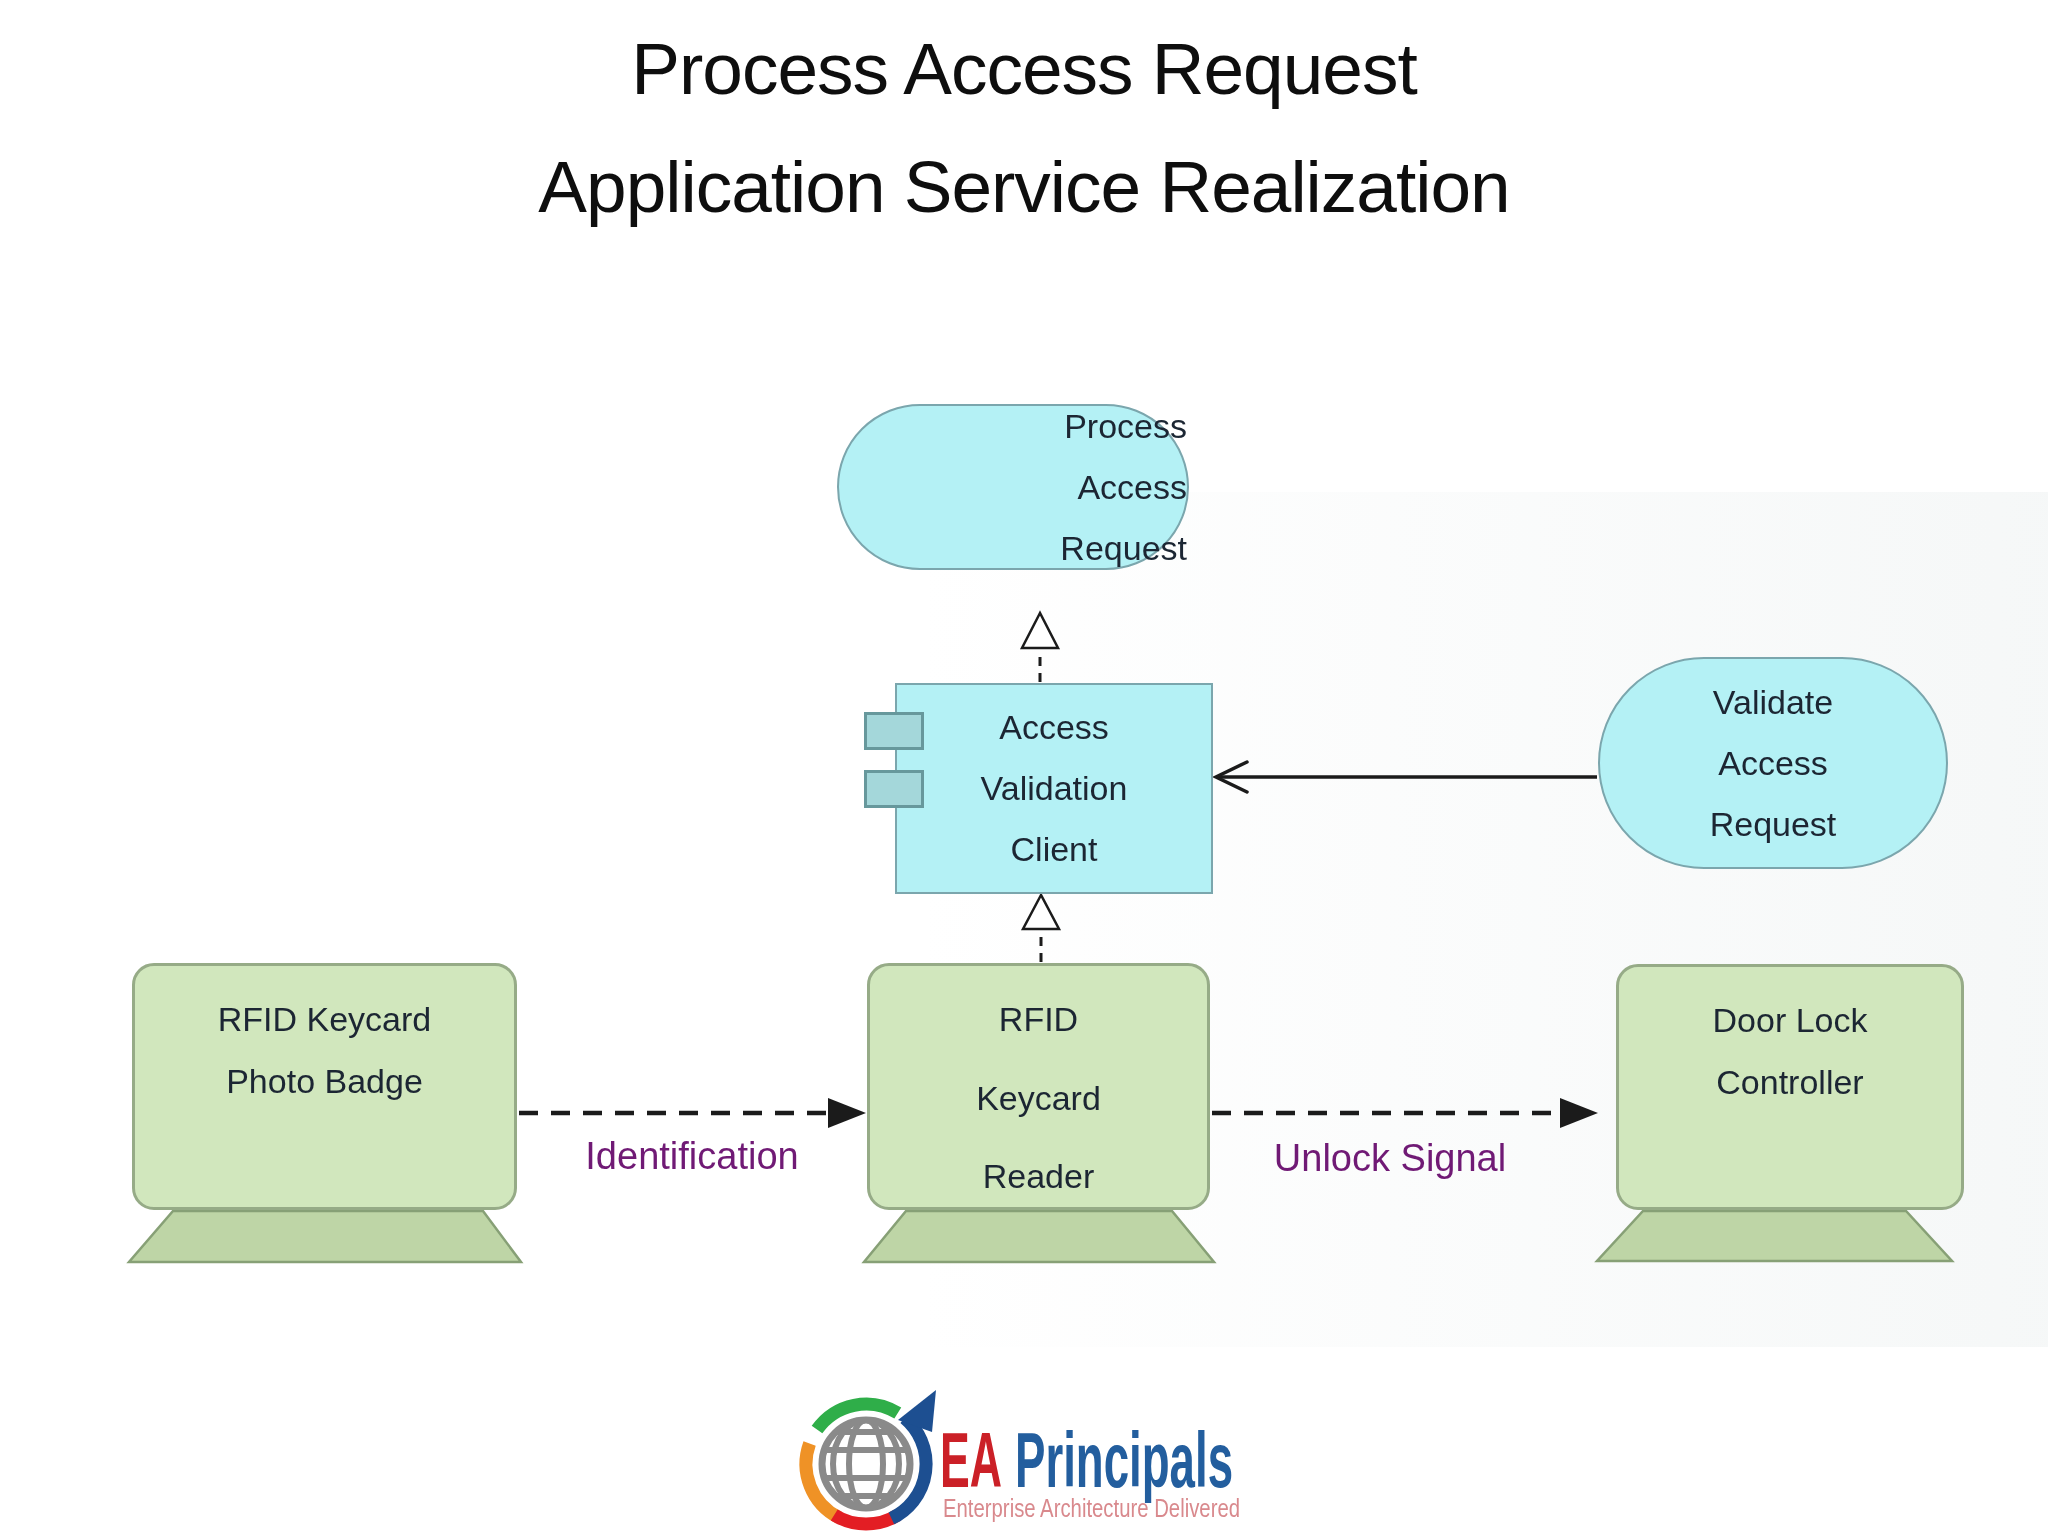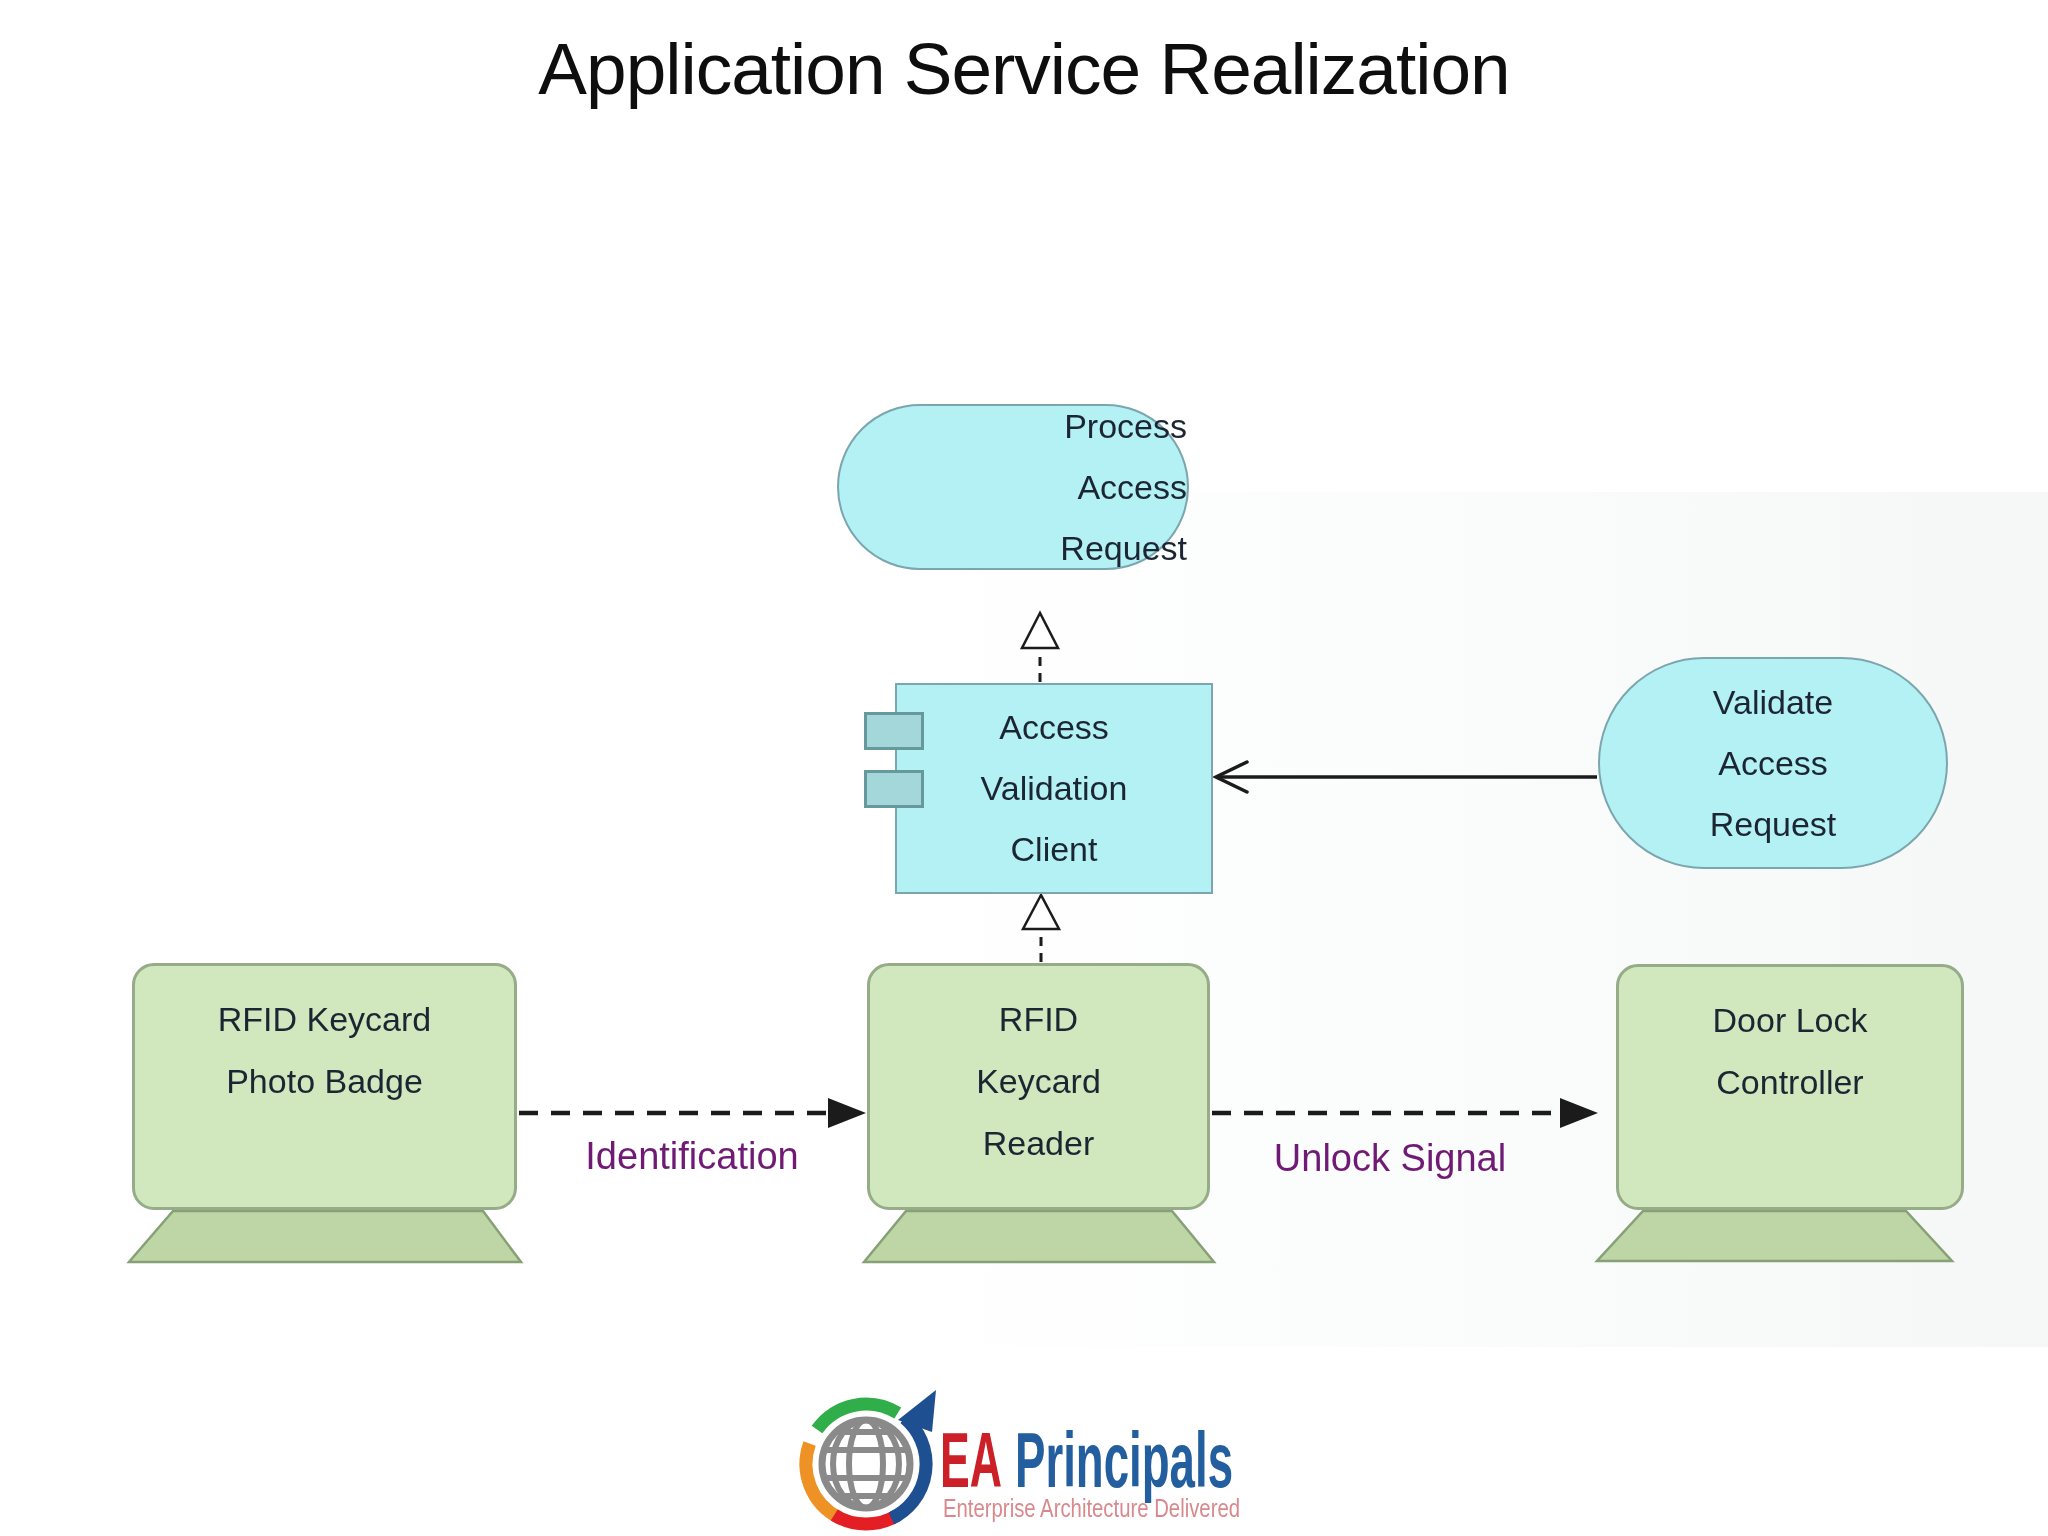--- a/index.html
+++ b/index.html
@@ -41,20 +41,21 @@
   .logo{position:absolute;left:790px;top:1384px;z-index:2;}
 </style>
 </head>
 <body>
 
 <div class="stage">
 
   <div class="bg-tint"></div>
 
   <h1 class="title">
+    <span>Process Access Request</span>
     <span>Application Service Realization</span>
   </h1>
 
   <svg class="connectors" width="2048" height="1536" viewBox="0 0 2048 1536">
 
     <g fill="#bed5a6" stroke="#87a076" stroke-width="2.5">
       <path d="M 173 1211 L 483 1211 L 521 1262 L 129 1262 Z"></path>
       <path d="M 906 1211 L 1172 1211 L 1214 1262 L 864 1262 Z"></path>
       <path d="M 1643 1211 L 1906 1211 L 1952 1261 L 1597 1261 Z"></path>
     </g>
@@ -103,21 +104,21 @@
     <span>Validate</span>
     <span>Access</span>
     <span>Request</span>
   </div>
 
   <div class="node device" style="left:132px;top:963px;width:385px;height:247px;">
     <span>RFID Keycard</span>
     <span>Photo Badge</span>
   </div>
 
-  <div class="node device" style="left:867px;top:963px;width:343px;height:247px;">
+  <div class="node device" style="left:867px;top:963px;width:343px;height:247px;justify-content:space-between;">
     <span>RFID</span>
     <span>Keycard</span>
     <span>Reader</span>
   </div>
 
   <div class="node device" style="left:1600px;top:964px;width:348px;height:246px;margin-left:16px;">
     <span>Door Lock</span>
     <span>Controller</span>
   </div>
 

